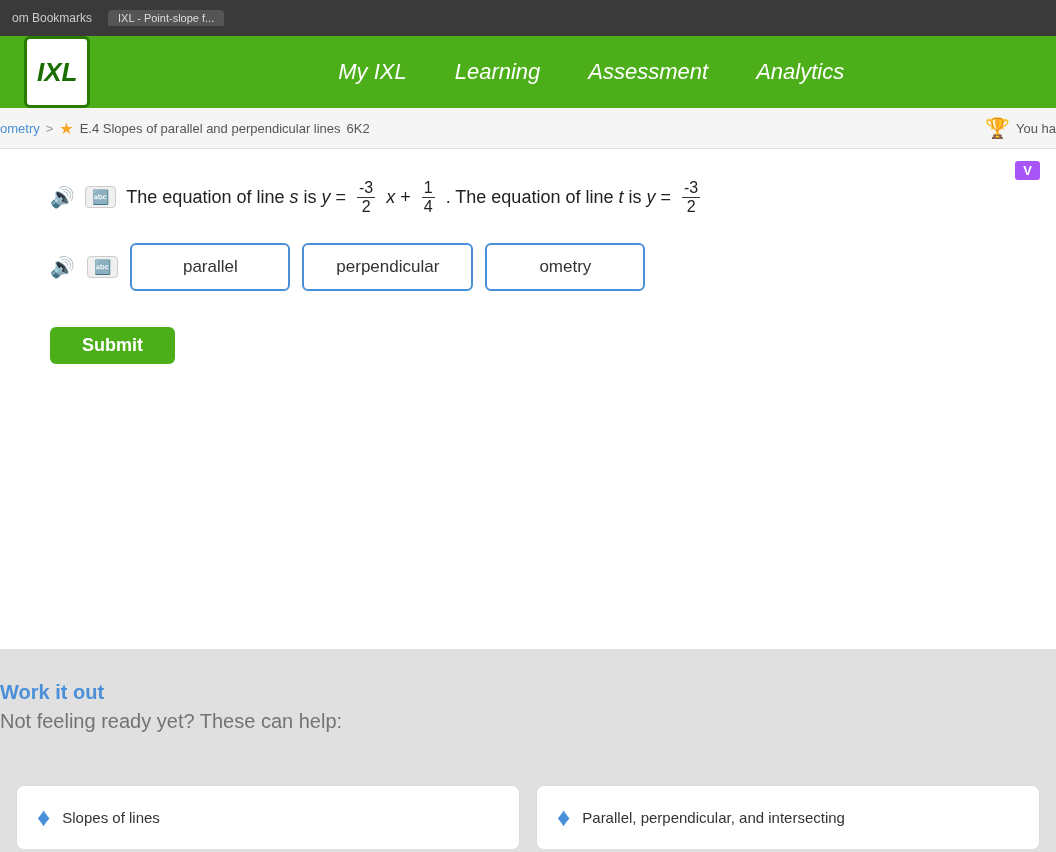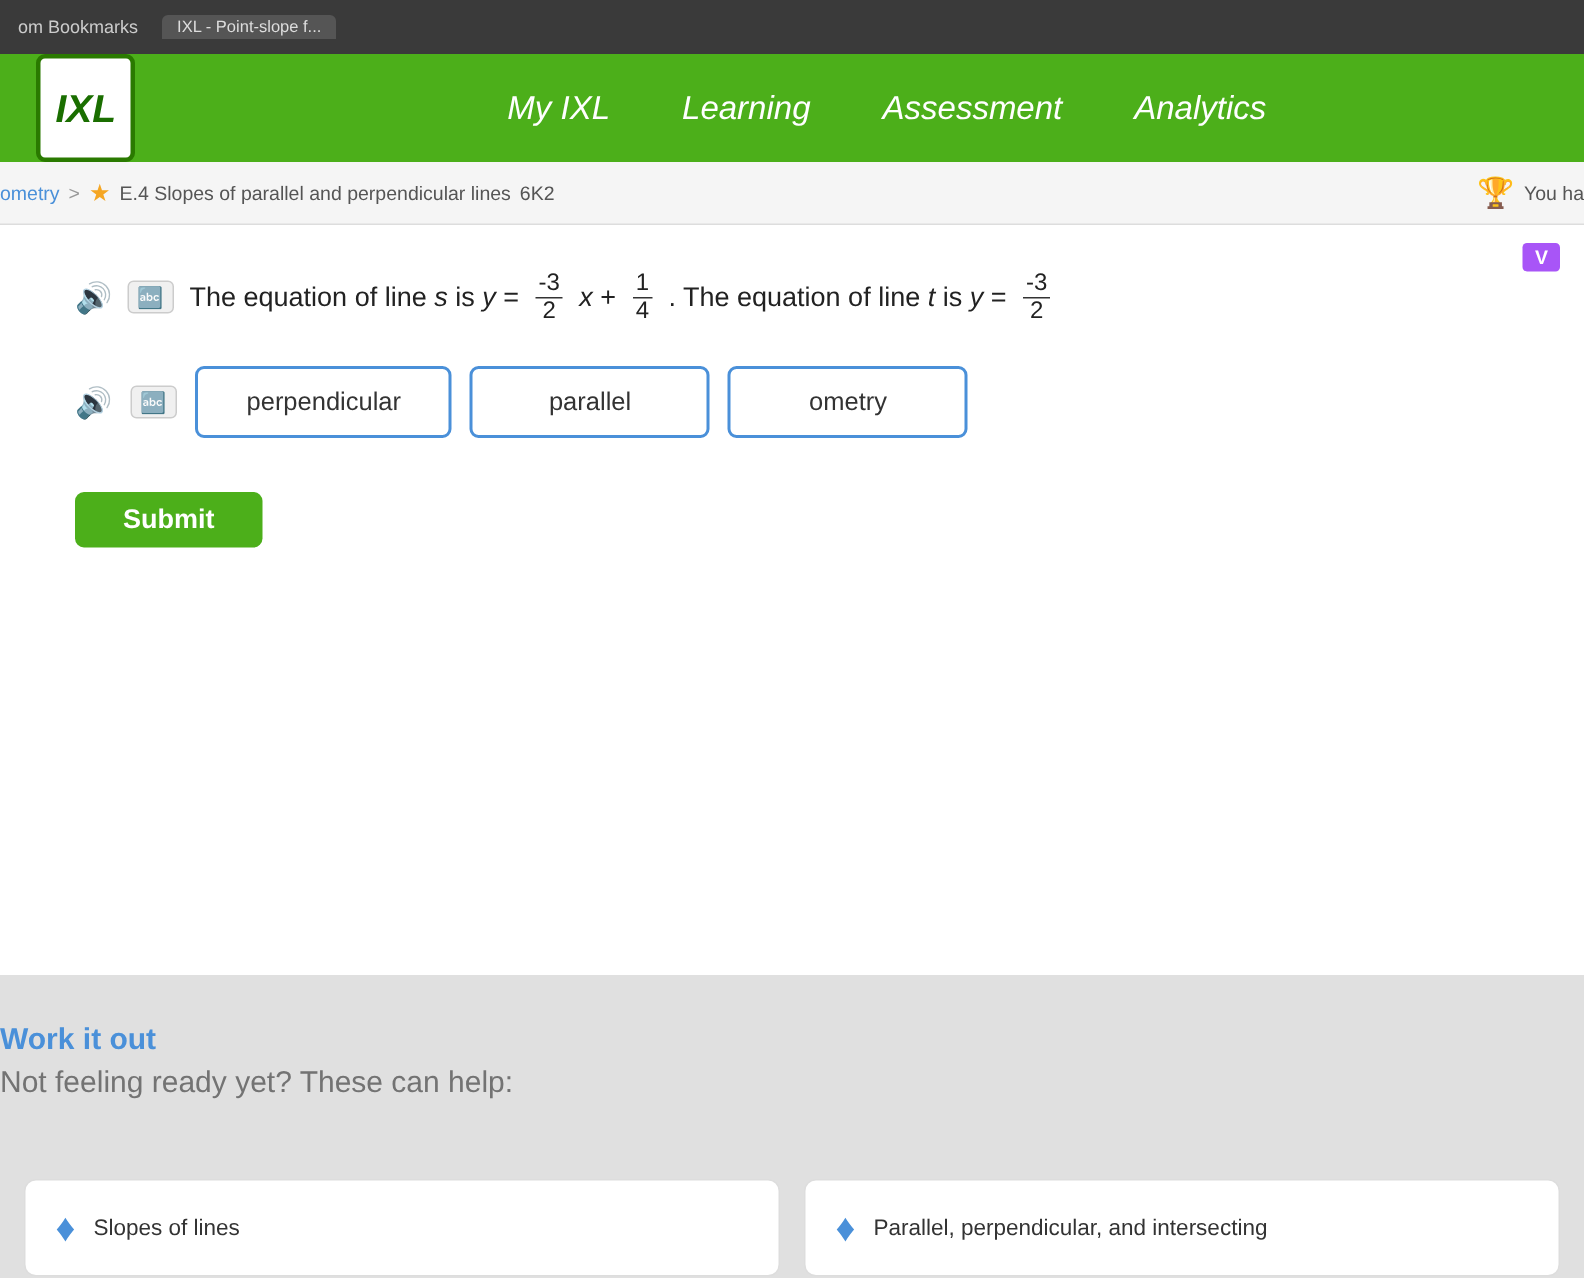--- a/index.html
+++ b/index.html
@@ -307,22 +307,22 @@
           <span class="num">-3</span>
           <span class="den">2</span>
         </span>
       </div>
     </div>
 
     
     <div class="answer-row">
       <button class="speaker-btn">🔊</button>
       <button class="translate-btn">🔤</button>
+      <button class="answer-btn">parallel</button>
       <button class="answer-btn">perpendicular</button>
-      <button class="answer-btn">parallel</button>
       <button class="answer-btn">ometry</button>
     </div>
 
     
     <button class="submit-btn">Submit</button>
 
     
     <div style="height: 160px;"></div>
 
   </div>

